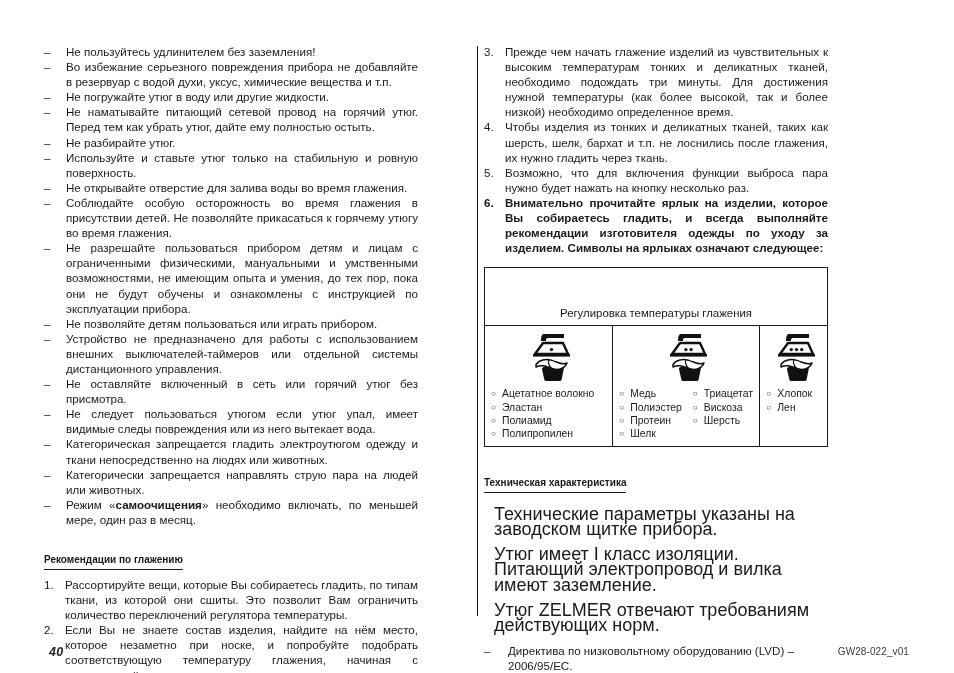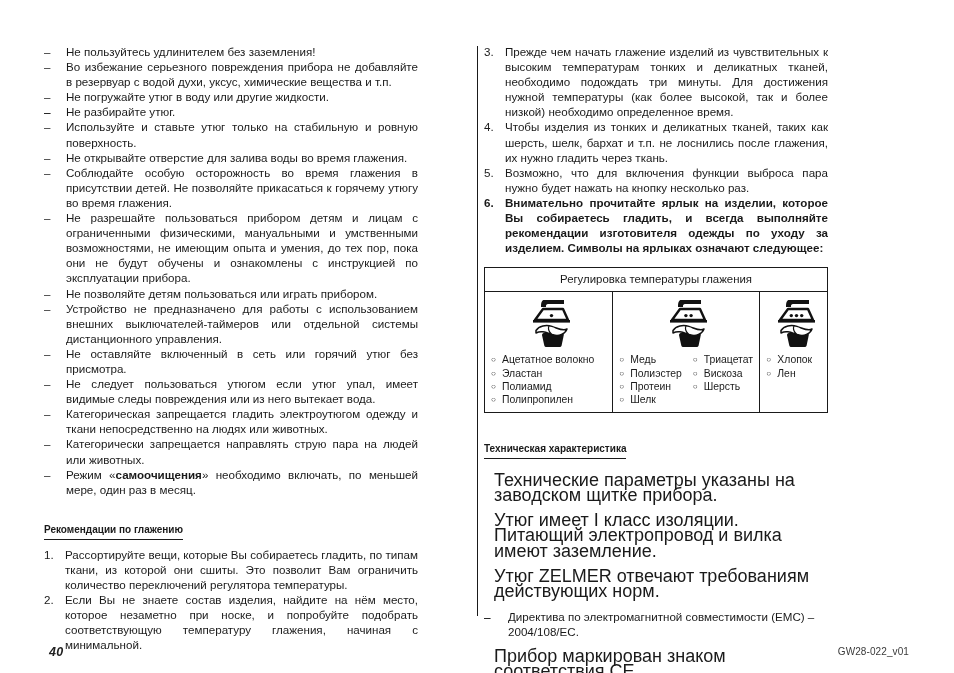--- a/index.html
+++ b/index.html
@@ -100,20 +100,21 @@
     width: 100%;
     box-sizing: border-box;
     background: #fff;
   }
   .st-head {
     text-align: center;
     font-size: 11.4px;
     line-height: 14px;
     padding: 4px 0 5px 0;
     border-bottom: 1.3px solid #1a1a1a;
+    margin-top: 34px;
   }
   .st-body {
     display: flex;
     min-height: 106px;
   }
   .st-cell {
     box-sizing: border-box;
     padding: 6px 4px 6px 6px;
     border-right: 1.3px solid #1a1a1a;
     display: flex;
@@ -194,21 +195,21 @@
   <div class="col-divider"></div>
 
   <div class="columns">
 
     <div class="col col-left">
 
       <ul class="dashlist" id="left-safety-list">
           <li><span class="marker">–</span><span>Не пользуйтесь удлинителем без заземления!</span></li>
           <li><span class="marker">–</span><span>Во избежание серьезного повреждения прибора не добавляйте в резервуар с водой  духи, уксус, химические вещества и т.п.</span></li>
           <li><span class="marker">–</span><span>Не погружайте утюг в воду или другие жидкости.</span></li>
-          <li><span class="marker">–</span></li>
+          <li><span class="marker">–</span><span>Не наматывайте питающий сетевой провод на горячий утюг. Перед тем как убрать утюг, дайте ему полностью остыть.</span></li>
           <li><span class="marker">–</span><span>Не разбирайте утюг.</span></li>
           <li><span class="marker">–</span><span>Используйте и ставьте утюг только на стабильную и ровную поверхность.</span></li>
           <li><span class="marker">–</span><span>Не открывайте отверстие для залива воды во время глажения.</span></li>
           <li><span class="marker">–</span><span>Соблюдайте особую осторожность во время глажения в присутствии детей. Не позволяйте прикасаться к горячему утюгу во время глажения.</span></li>
           <li><span class="marker">–</span><span>Не разрешайте пользоваться прибором детям и лицам с ограниченными физическими, мануальными и умственными возможностями, не имеющим опыта и умения, до тех пор, пока они не будут обучены и ознакомлены с инструкцией по эксплуатации прибора.</span></li>
           <li><span class="marker">–</span><span>Не позволяйте детям пользоваться или играть прибором.</span></li>
           <li><span class="marker">–</span><span>Устройство не предназначено для работы с использованием внешних выключателей-таймеров или отдельной системы дистанционного управления.</span></li>
           <li><span class="marker">–</span><span>Не оставляйте включенный в сеть или горячий утюг без присмотра.</span></li>
           <li><span class="marker">–</span><span>Не следует пользоваться утюгом если утюг упал, имеет видимые следы повреждения или из него вытекает вода.</span></li>
           <li><span class="marker">–</span><span>Категорическая запрещается гладить электроутюгом одежду и ткани непосредственно на людях или животных.</span></li>
@@ -315,21 +316,21 @@
         <h2 class="section-head">Техническая характеристика</h2>
       </div>
 
       <div id="tech-paras">
           <p class="plainpara">Технические параметры указаны на заводском щитке прибора.</p>
           <p class="plainpara">Утюг имеет I класс изоляции. Питающий электропровод и вилка имеют заземление.</p>
           <p class="plainpara">Утюг  ZELMER отвечают требованиям действующих норм.</p>
         </div>
 
       <ul class="dashlist" id="directives-list">
-          <li style="padding-left: 24px; text-align: left;"><span class="marker">–</span></li>
+          <li style="padding-left: 24px; text-align: left;"><span class="marker">–</span><span>Директива по низковольтному оборудованию (LVD) – 2006/95/EC.</span></li>
           <li style="padding-left: 24px; text-align: left;"><span class="marker">–</span><span>Директива по электромагнитной совместимости (EMC) – 2004/108/EC.</span></li>
         </ul>
 
       <p class="plainpara">Прибор маркирован знаком соответствия CE.</p>
 
     </div>
   </div>
 
   <div class="footer">
     <div class="page-num">40</div>

